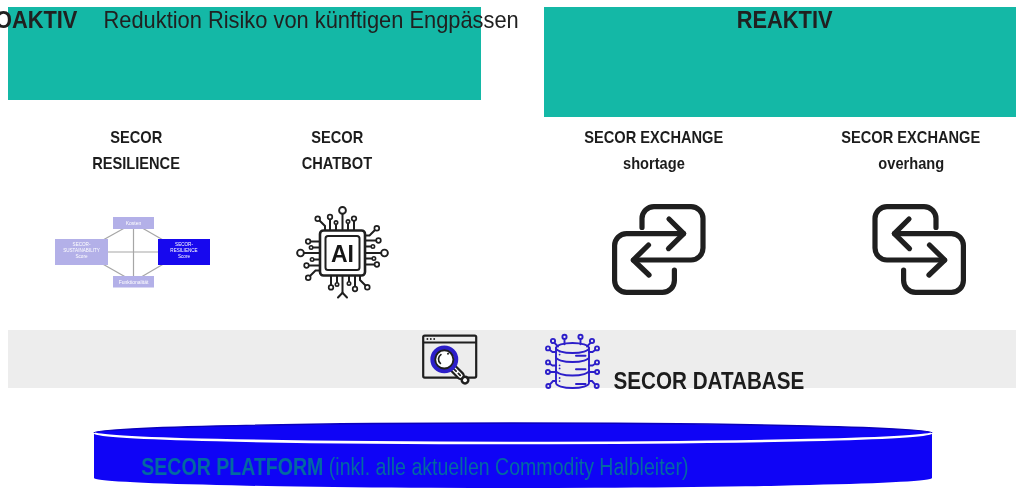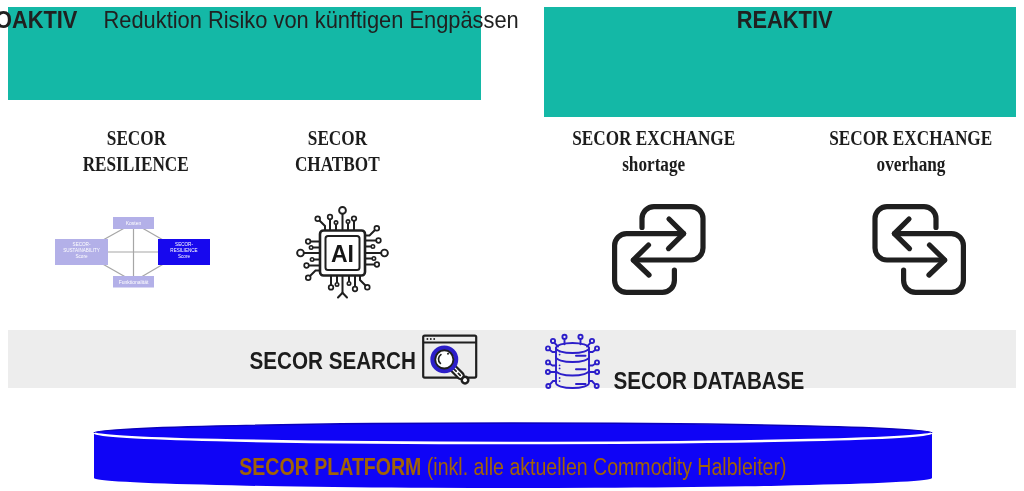--- a/index.html
+++ b/index.html
@@ -5,24 +5,24 @@
   html,body{margin:0;padding:0;background:#fff;}
   #stage{position:relative;width:1024px;height:491px;background:#ffffff;overflow:hidden;
          font-family:"Liberation Sans",sans-serif;color:#202020;}
   .abs{position:absolute;}
   .graybox{background:#14b8a6;box-sizing:border-box;padding-left:9px;display:flex;flex-direction:row;justify-content:center;
            text-align:center;line-height:26px;font-size:24px;}
   .graybox .t{font-weight:700;}
   .sx{display:inline-block;transform:scaleX(0.91);transform-origin:50% 50%;white-space:nowrap;}
   .sx86{display:inline-block;transform:scaleX(0.86);transform-origin:50% 50%;white-space:nowrap;}
   .sx85{display:inline-block;transform:scaleX(0.85);transform-origin:50% 50%;white-space:nowrap;}
-  .collabel{font-size:20px;font-weight:700;line-height:26px;text-align:center;color:#1c1c1c;font-family:Liberation Serif, serif;}
+  .collabel{font-size:17px;font-weight:700;line-height:26px;text-align:center;color:#1c1c1c;}
   .band{background:#ededed;}
   .bandlabel{font-size:24px;font-weight:700;line-height:26px;text-align:center;color:#1c1c1c;}
-  .platform-text{font-size:23px;line-height:24px;color:#a16207;text-align:center;}
+  .platform-text{font-size:23px;line-height:24px;color:#0369a1;text-align:left;}
   .platform-text .b{font-weight:700;}
   svg{display:block;}
 </style>
 </head>
 <body>
 
 <div id="stage">
 
   <div class="abs graybox" style="left:8px;top:7px;width:473px;height:93px;">
     <div><span class="sx t">PROAKTIV</span></div>
@@ -117,23 +117,20 @@
       <path d="M57,15 L71.7,29.6 L56.5,44.6"></path>
     </g>
   </svg>
 
   <svg class="abs" style="left:872px;top:204px;" width="94" height="91" viewBox="0 0 94 91">
     <use href="#exch" transform="translate(94,0) scale(-1,1)"></use>
   </svg>
 
   <div class="abs band" style="left:8px;top:330px;width:1008px;height:58px;"></div>
 
-  <div class="abs bandlabel" style="left:203px;top:348px;width:260px;">
-    <span class="sx86">SECOR SEARCH</span>
-  </div>
 
   <svg class="abs" style="left:420px;top:332px;" width="58" height="58" viewBox="0 0 58 58">
     <rect x="3.2" y="3.6" width="53" height="42" rx="1.5" fill="none" stroke="#1f1f1f" stroke-width="2.2"></rect>
     <path d="M3.2,10.4 H56.2" stroke="#1f1f1f" stroke-width="2" fill="none"></path>
     <circle cx="7.4" cy="7" r="0.95" fill="#1f1f1f"></circle>
     <circle cx="10.8" cy="7" r="0.95" fill="#1f1f1f"></circle>
     <circle cx="14.2" cy="7" r="0.95" fill="#1f1f1f"></circle>
     <g transform="rotate(45 24.3 27.4)">
       <rect x="34" y="24.2" width="16.5" height="6.4" rx="3.2" fill="#ffffff" stroke="#1f1f1f" stroke-width="2.2"></rect>
       <path d="M37.6,27.4 h3.4 M44.2,27.4 h2.6" stroke="#1f1f1f" stroke-width="1.8" stroke-linecap="round"></path>

